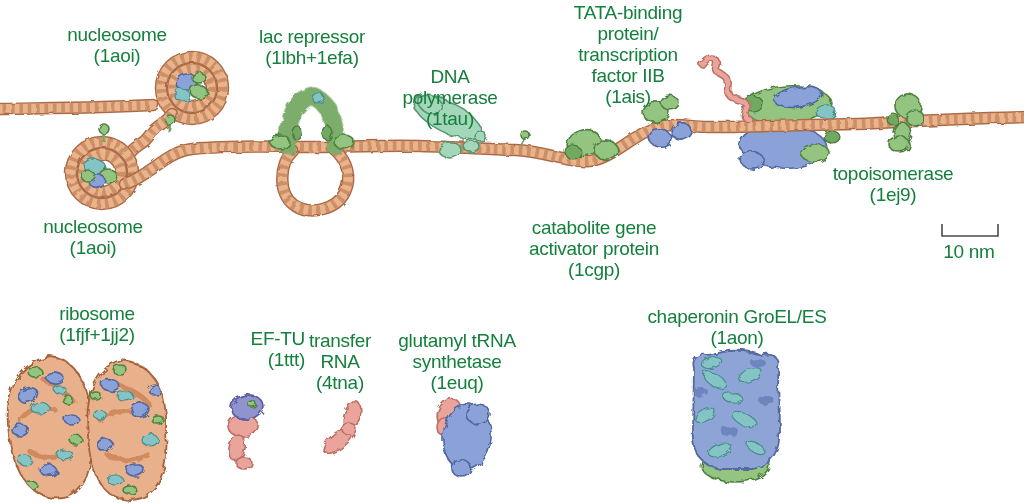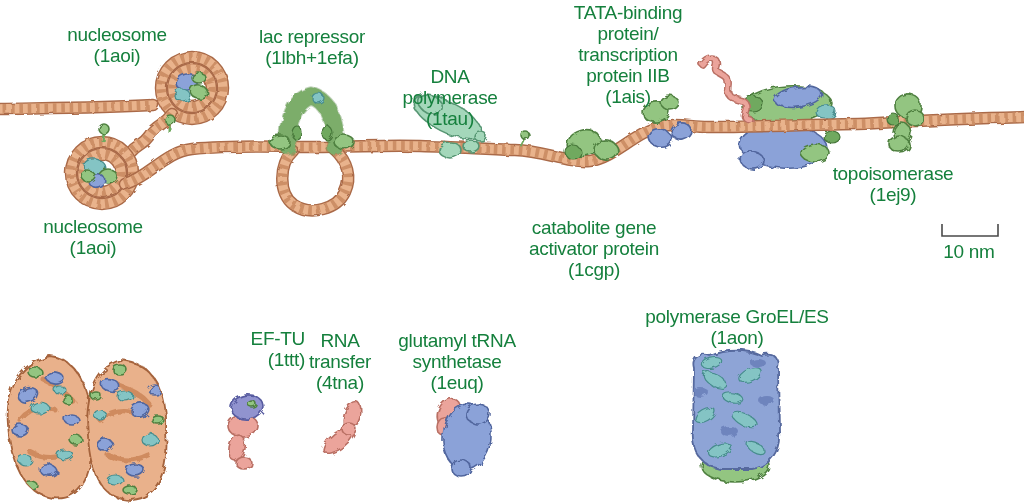--- a/index.html
+++ b/index.html
@@ -273,61 +273,65 @@
   <div class="lbl" style="left:380px;top:22px;width:140px;margin-top:44px;">
     <span>DNA</span>
     <span>polymerase</span>
     <span>(1tau)</span>
   </div>
 
   <div class="lbl" style="left:558px;top:2px;width:140px;">
     <span>TATA-binding</span>
     <span>protein/</span>
     <span>transcription</span>
-    <span>protein IIB</span>
+    <span>factor IIB</span>
     <span>(1ais)</span>
   </div>
 
 
   <div class="lbl" style="left:504px;top:185px;width:180px;margin-top:32px;">
     <span>catabolite gene</span>
     <span>activator protein</span>
     <span>(1cgp)</span>
   </div>
 
   <div class="lbl" style="left:813px;top:163px;width:160px;">
     <span>topoisomerase</span>
     <span>(1ej9)</span>
   </div>
 
   <div class="lbl" style="left:13px;top:216px;width:160px;">
     <span>nucleosome</span>
     <span>(1aoi)</span>
   </div>
 
+  <div class="lbl" style="left:17px;top:303px;width:160px;">
+    <span>ribosome</span>
+    <span>(1fjf+1jj2)</span>
+  </div>
 
   <div class="lbl" style="left:185px;top:328px;width:120px;text-align:right;">
     <span>EF-TU</span>
     <span>(1ttt)</span>
   </div>
 
   <div class="lbl" style="left:280px;top:330px;width:120px;">
+    <span>transfer</span>
     <span>RNA</span>
-    <span>transfer</span>
     <span>(4tna)</span>
   </div>
 
   <div class="lbl" style="left:377px;top:330px;width:160px;">
     <span>glutamyl tRNA</span>
     <span>synthetase</span>
     <span>(1euq)</span>
   </div>
 
   <div class="lbl" style="left:617px;top:306px;width:240px;">
-    <span>polymerase GroEL/ES</span>
+    <span>chaperonin GroEL/ES</span>
     <span>(1aon)</span>
   </div>
 
   <div class="lbl" style="left:919px;top:241px;width:100px;">
     <span>10 nm</span>
   </div>
 
 </div>
 
 </body></html>

